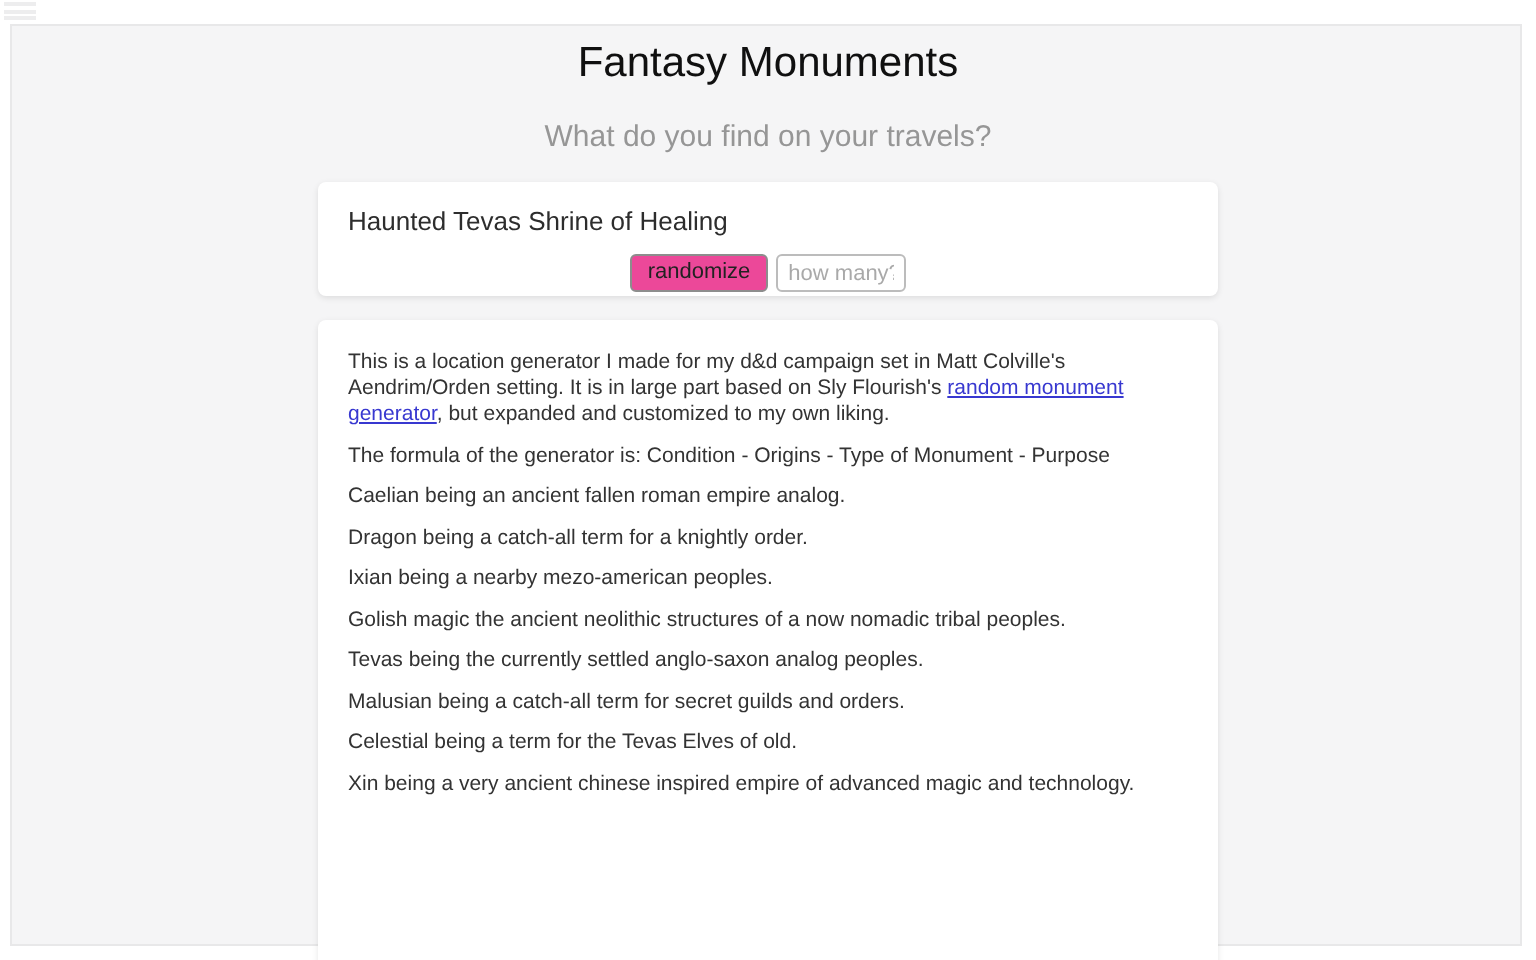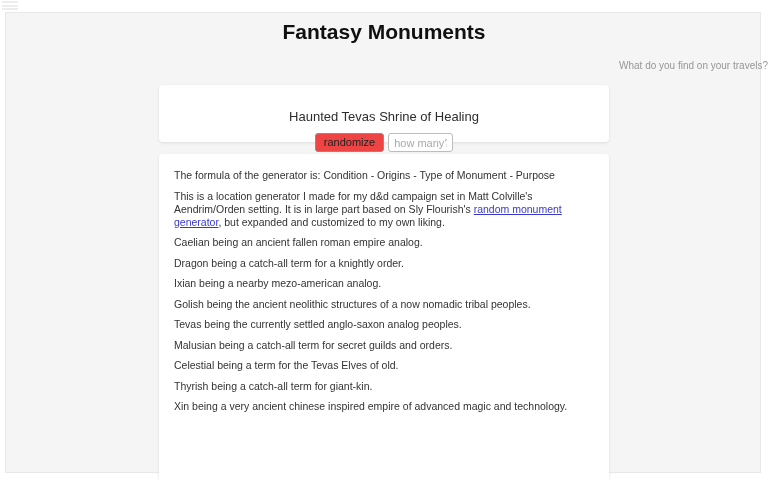--- a/index.html
+++ b/index.html
@@ -17,42 +17,42 @@
     border: 1px solid #e8e8e9;
   }
   .corner-artifact {
     position: absolute; left: 2px; top: 1px; width: 16px; height: 9px;
     display: flex; flex-direction: column; justify-content: space-between;
   }
   .corner-artifact span { display:block; height: 2px; background: #ededee; }
   .content { position: absolute; left: 0; top: 12px; width: 768px; }
   .page-title {
     margin: 8px 0 0; text-align: center;
-    font-size: 21px; font-weight: bold; color: #101010;
+    font-size: 21px; font-weight: normal; color: #101010;
   }
   .page-subtitle {
-    margin: 16px 0 0; text-align: right;
-    font-size: 10px; color: #969696;
+    margin: 16px 0 0; text-align: center;
+    font-size: 15px; color: #969696;
   }
   .card {
     width: 450px; margin: 0 auto;
     background: #ffffff; border-radius: 4px;
     box-shadow: 0 1px 3px rgba(0,0,0,0.10);
     position: relative; z-index: 2;
   }
   .result-card { margin-top: 14px; padding: 12px 15px 10px; height: 57px; }
   .result-title {
-    margin: 12px 0 9px; text-align: center;
+    margin: 0 0 9px; 
     font-size: 13px; font-weight: normal; color: #2d2d2d;
   }
   .controls { display: flex; justify-content: center; gap: 4px; }
   .randomize-btn {
     font-family: "Liberation Sans", sans-serif;
     font-size: 11px; color: #222222;
-    background: #ef4444; border: 1px solid #8d8d8d; border-radius: 3px;
+    background: #ec4899; border: 1px solid #8d8d8d; border-radius: 3px;
     padding: 2px 8px 3px; height: 19px; line-height: 12px; cursor: pointer;
   }
   .how-many-input {
     font-family: "Liberation Sans", sans-serif;
     font-size: 11px; color: #333333;
     width: 65px; height: 19px;
     border: 1px solid #bcbcbc; border-radius: 3px;
     padding: 2px 5px;
   }
   .how-many-input::placeholder { color: #a9a9a9; }
@@ -83,27 +83,26 @@
 
   <div class="card result-card">
     <h2 class="result-title">Haunted Tevas Shrine of Healing</h2>
     <div class="controls">
       <button class="randomize-btn">randomize</button>
       <input class="how-many-input" type="text" placeholder="how many?" style="">
     </div>
   </div>
 
   <div class="card doc-card">
+    <p><span>This is a location generator I made for my d&amp;d campaign set in Matt Colville's Aendrim/Orden setting. It is in large part based on Sly Flourish's </span><a>random monument generator</a><span>, but expanded and customized to my own liking.</span></p>
     <p>The formula of the generator is: Condition - Origins - Type of Monument - Purpose</p>
-    <p><span>This is a location generator I made for my d&amp;d campaign set in Matt Colville's Aendrim/Orden setting. It is in large part based on Sly Flourish's </span><a>random monument generator</a><span>, but expanded and customized to my own liking.</span></p>
     <p>Caelian being an ancient fallen roman empire analog.</p>
     <p>Dragon being a catch-all term for a knightly order.</p>
-    <p>Ixian being a nearby mezo-american analog.</p>
-    <p>Golish being the ancient neolithic structures of a now nomadic tribal peoples.</p>
+    <p>Ixian being a nearby mezo-american peoples.</p>
+    <p>Golish magic the ancient neolithic structures of a now nomadic tribal peoples.</p>
     <p>Tevas being the currently settled anglo-saxon analog peoples.</p>
     <p>Malusian being a catch-all term for secret guilds and orders.</p>
     <p>Celestial being a term for the Tevas Elves of old.</p>
-    <p>Thyrish being a catch-all term for giant-kin.</p>
     <p>Xin being a very ancient chinese inspired empire of advanced magic and technology.</p>
 
   </div>
 
 </div>
 
 </body></html>

